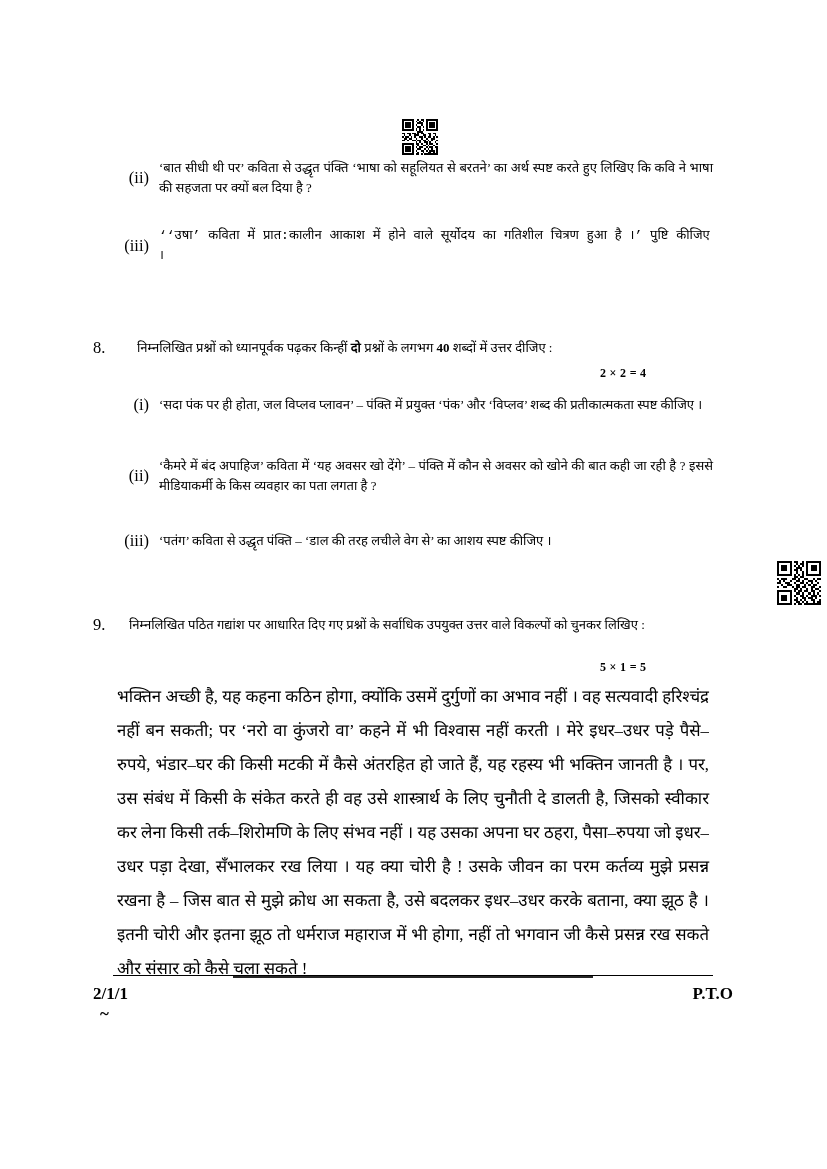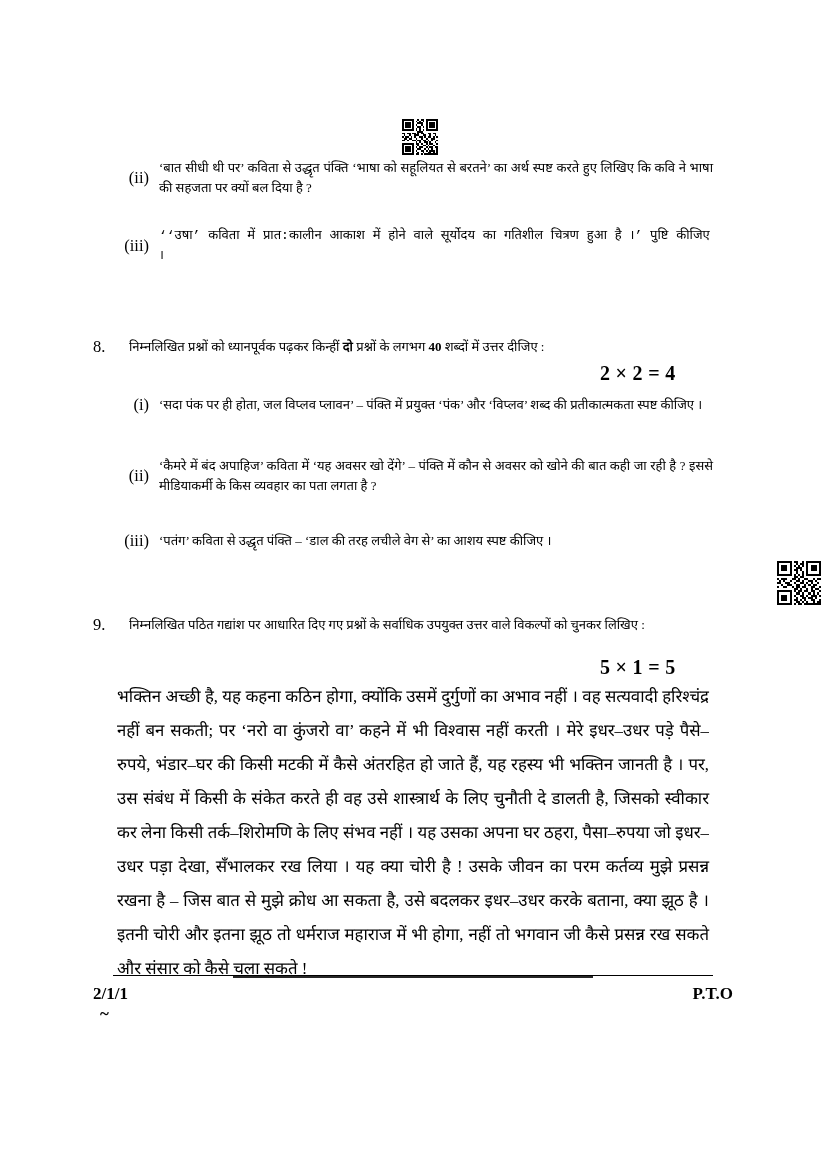--- a/index.html
+++ b/index.html
@@ -67,26 +67,26 @@
     box-sizing: border-box;
   }
   .qbody {
     flex: 1 1 auto;
     font-size: 13px;
     line-height: 20px;
     text-align: justify;
     text-justify: inter-word;
   }
   .qbody.nojustify { text-align: left; font-family: Liberation Mono, monospace; }
-  .qbody p { margin: 0; }
+  .qbody p { margin: 8px; }
 
   .marks {
     position: absolute;
     font-weight: bold;
-    font-size: 20px;
+    font-size: 12px;
     letter-spacing: 0.3px;
     line-height: 34px;
     white-space: nowrap;
   }
 
   .passage {
     position: absolute;
     font-size: 16.8px;
     line-height: 34px;
     text-align: justify;

